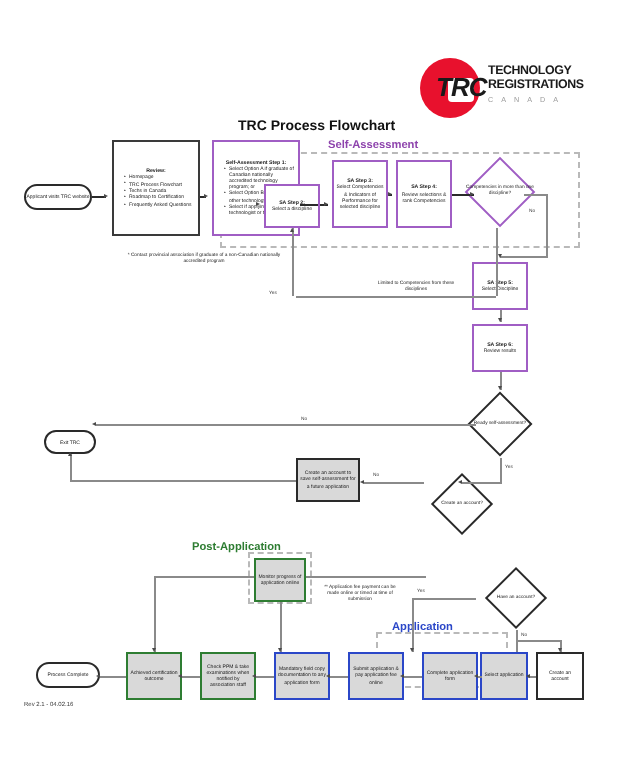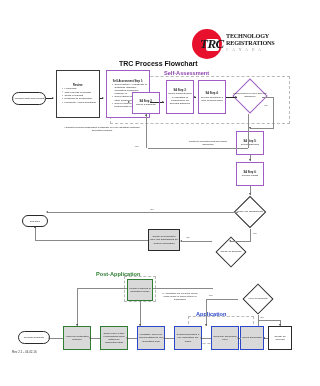--- a/index.html
+++ b/index.html
@@ -15,25 +15,24 @@
     position: relative;
     width: 298px;
     height: 386px;
     background: #ffffff;
     overflow: hidden;
   }
 
   
   #logo {
     position: absolute;
-    left: 192px;
+    left: 210px;
     top: 28px;
     width: 88px;
     height: 34px;
-    font-family: Liberation Serif, serif;
   }
   #logo-mark {
     position: absolute;
     left: 0px;
     top: 1px;
     width: 30px;
     height: 30px;
     border-radius: 50%;
     background: #e8112d;
   }

